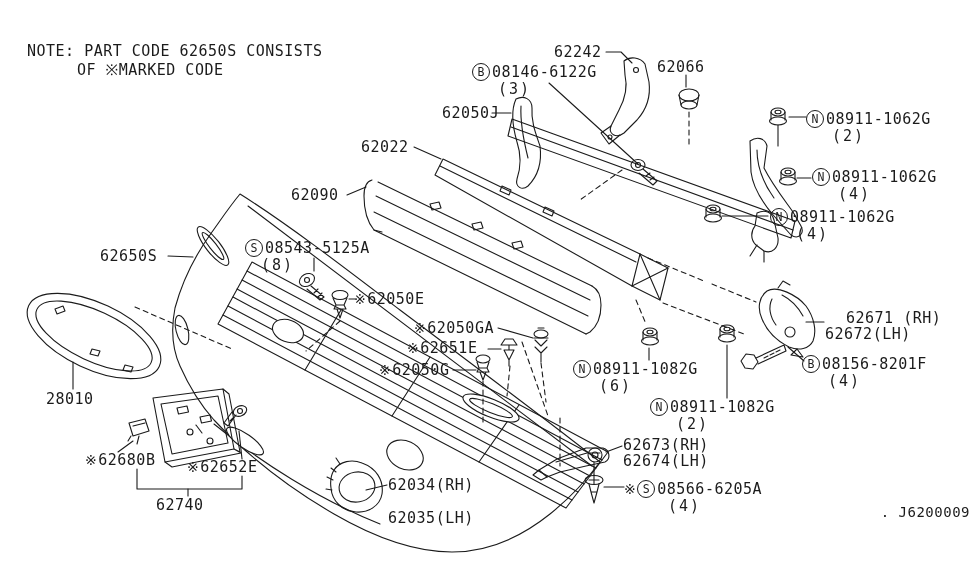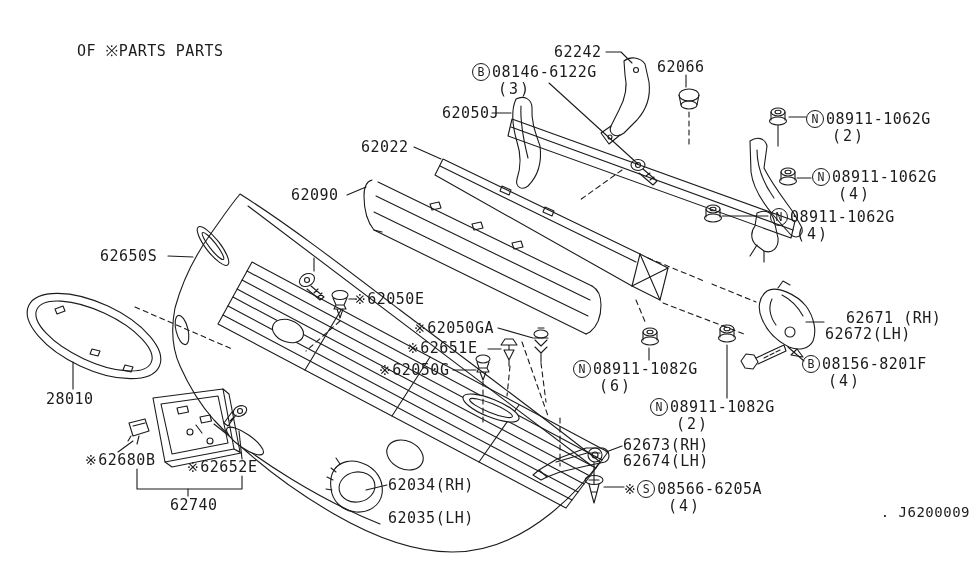--- a/index.html
+++ b/index.html
@@ -249,41 +249,43 @@
       <path d="M188,489 L188,496"></path>
       <path d="M366,490 L387,485"></path>
       <path d="M606,452 L622,446"></path>
       <path d="M604,487 L624,487"></path>
       <path d="M778,125 L778,146"></path>
     </g>
   </g>
 </svg>
 
 <div class="note">
-  <div class="l2">OF ※PARTS PARTS</div>
+  <div>NOTE: PART CODE 62650S CONSISTS</div>
+  <div class="l2">OF ※MARKED CODE</div>
 </div>
 
 <div class="lbl" style="left:554px;top:44px"><span>62242</span></div>
 
 <div class="lbl" style="left:472px;top:63px"><span class="circ">B</span><span>08146-6122G</span><span class="qty">(3)</span></div>
 
 <div class="lbl" style="left:657px;top:59px"><span>62066</span></div>
 
 <div class="lbl" style="left:442px;top:105px"><span>62050J</span></div>
 
 <div class="lbl" style="left:806px;top:110px"><span class="circ">N</span><span>08911-1062G</span><span class="qty">(2)</span></div>
 
 <div class="lbl" style="left:361px;top:139px"><span>62022</span></div>
 
 <div class="lbl" style="left:812px;top:168px"><span class="circ">N</span><span>08911-1062G</span><span class="qty">(4)</span></div>
 
 <div class="lbl" style="left:291px;top:187px"><span>62090</span></div>
 
 <div class="lbl" style="left:770px;top:208px"><span class="circ">N</span><span>08911-1062G</span><span class="qty">(4)</span></div>
 
+<div class="lbl" style="left:245px;top:239px"><span class="circ">S</span><span>08543-5125A</span><span class="qty sm">(8)</span></div>
 
 <div class="lbl" style="left:100px;top:248px"><span>62650S</span></div>
 
 <div class="lbl" style="left:354px;top:291px"><span class="pre">※</span><span>62050E</span></div>
 
 <div class="lbl" style="left:414px;top:320px"><span class="pre">※</span><span>62050GA</span></div>
 
 <div class="lbl" style="left:407px;top:340px"><span class="pre">※</span><span>62651E</span></div>
 
 <div class="lbl" style="left:379px;top:362px"><span class="pre">※</span><span>62050G</span></div>
@@ -296,21 +298,21 @@
 <div class="lbl" style="left:802px;top:355px"><span class="circ">B</span><span>08156-8201F</span><span class="qty">(4)</span></div>
 
 <div class="lbl" style="left:650px;top:398px"><span class="circ">N</span><span>08911-1082G</span><span class="qty">(2)</span></div>
 
 <div class="lbl" style="left:46px;top:391px"><span>28010</span></div>
 
 <div class="lbl" style="left:85px;top:452px"><span class="pre">※</span><span>62680B</span></div>
 
 <div class="lbl" style="left:187px;top:459px"><span class="pre">※</span><span>62652E</span></div>
 
-<div class="lbl" style="left:170px;top:497px"><span>62740</span></div>
+<div class="lbl" style="left:156px;top:497px"><span>62740</span></div>
 
 <div class="lbl" style="left:388px;top:477px"><span>62034(RH)</span></div>
 <div class="lbl" style="left:388px;top:510px"><span>62035(LH)</span></div>
 
 <div class="lbl" style="left:623px;top:437px"><span>62673(RH)</span></div>
 <div class="lbl" style="left:623px;top:453px"><span>62674(LH)</span></div>
 
 <div class="lbl" style="left:624px;top:480px"><span class="pre">※</span><span class="circ">S</span><span>08566-6205A</span><span class="qty lg">(4)</span></div>
 
 <div class="did">. J6200009</div>

